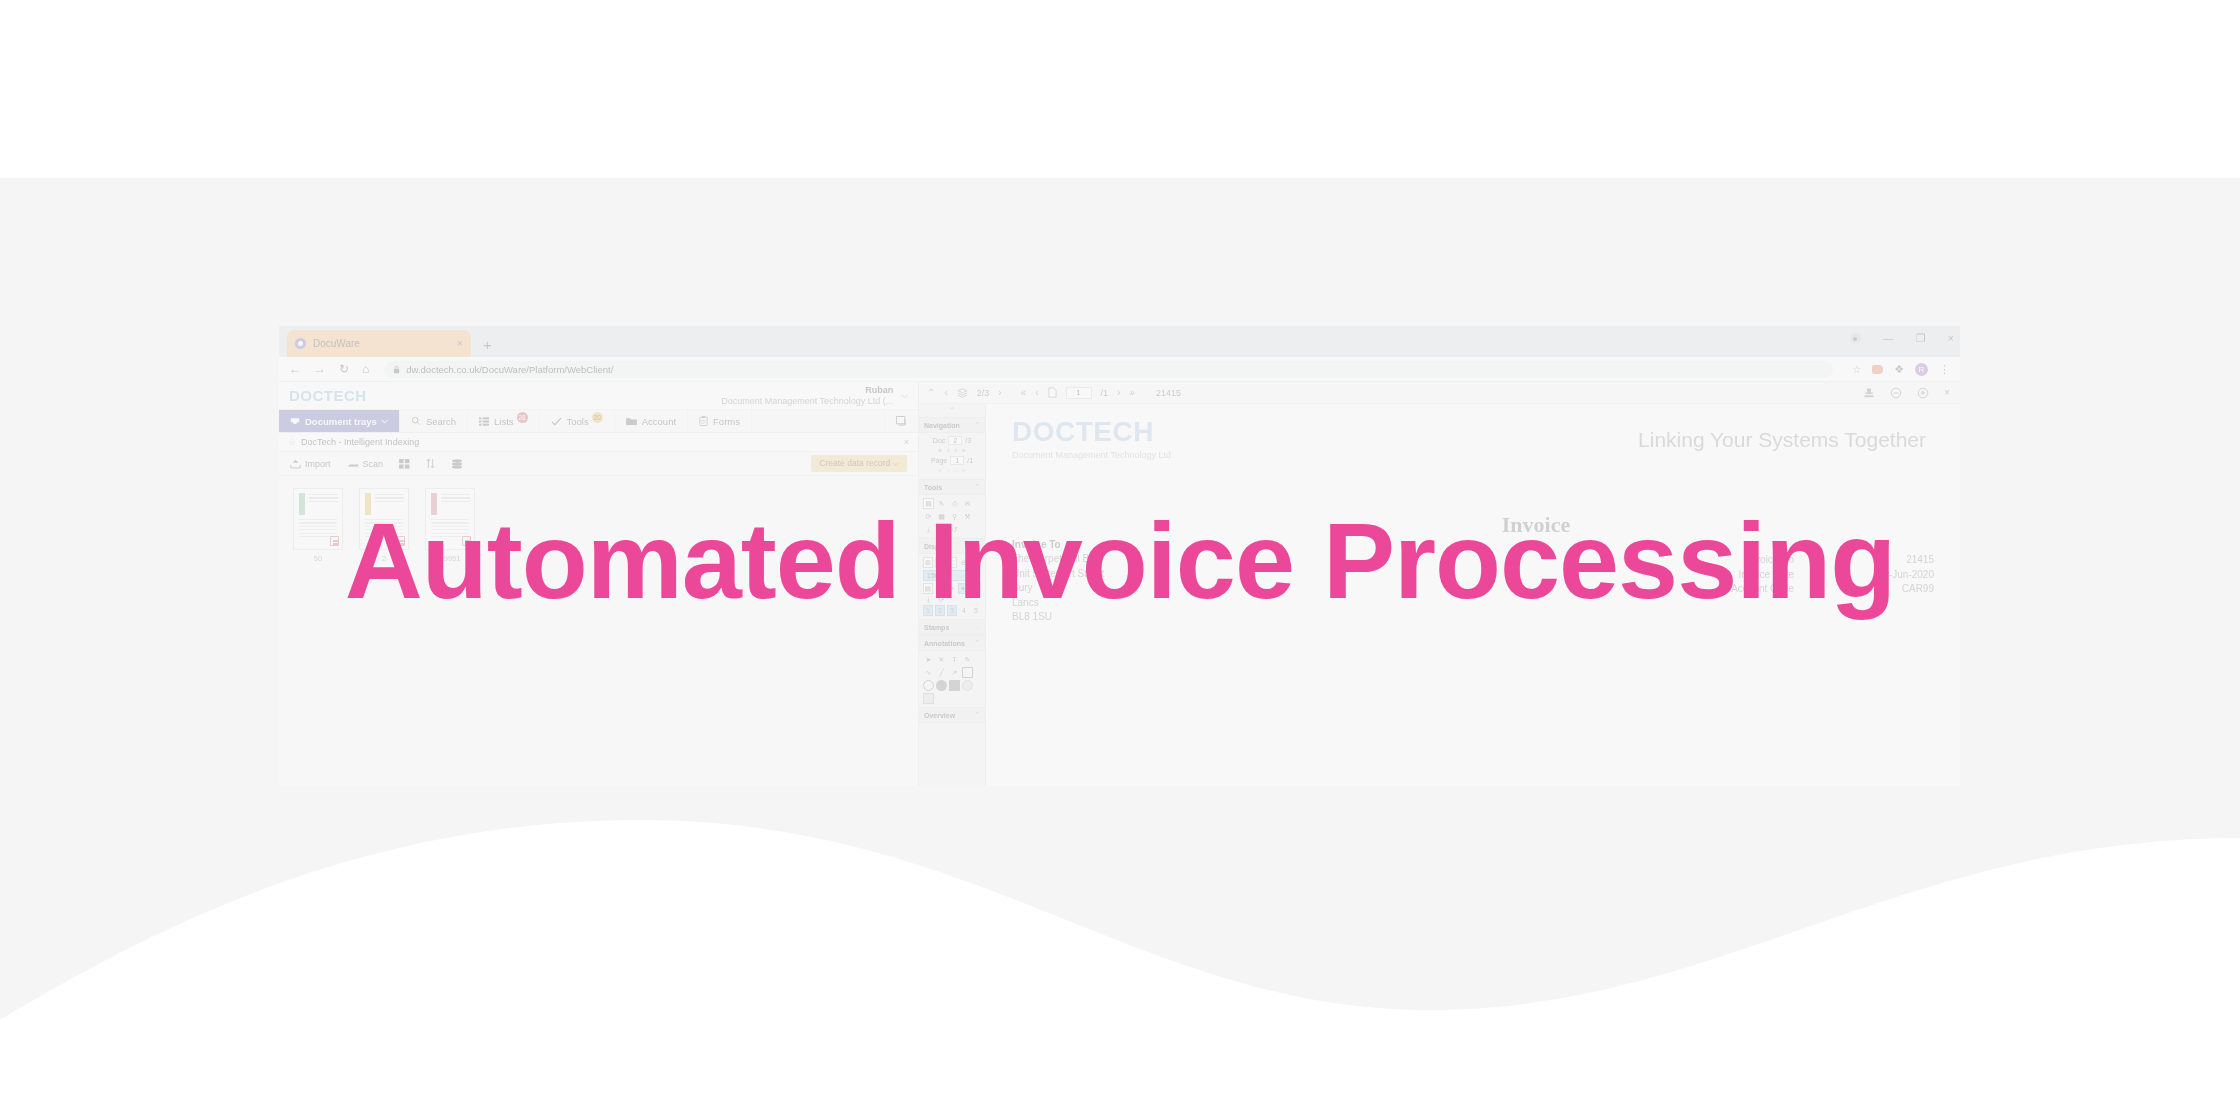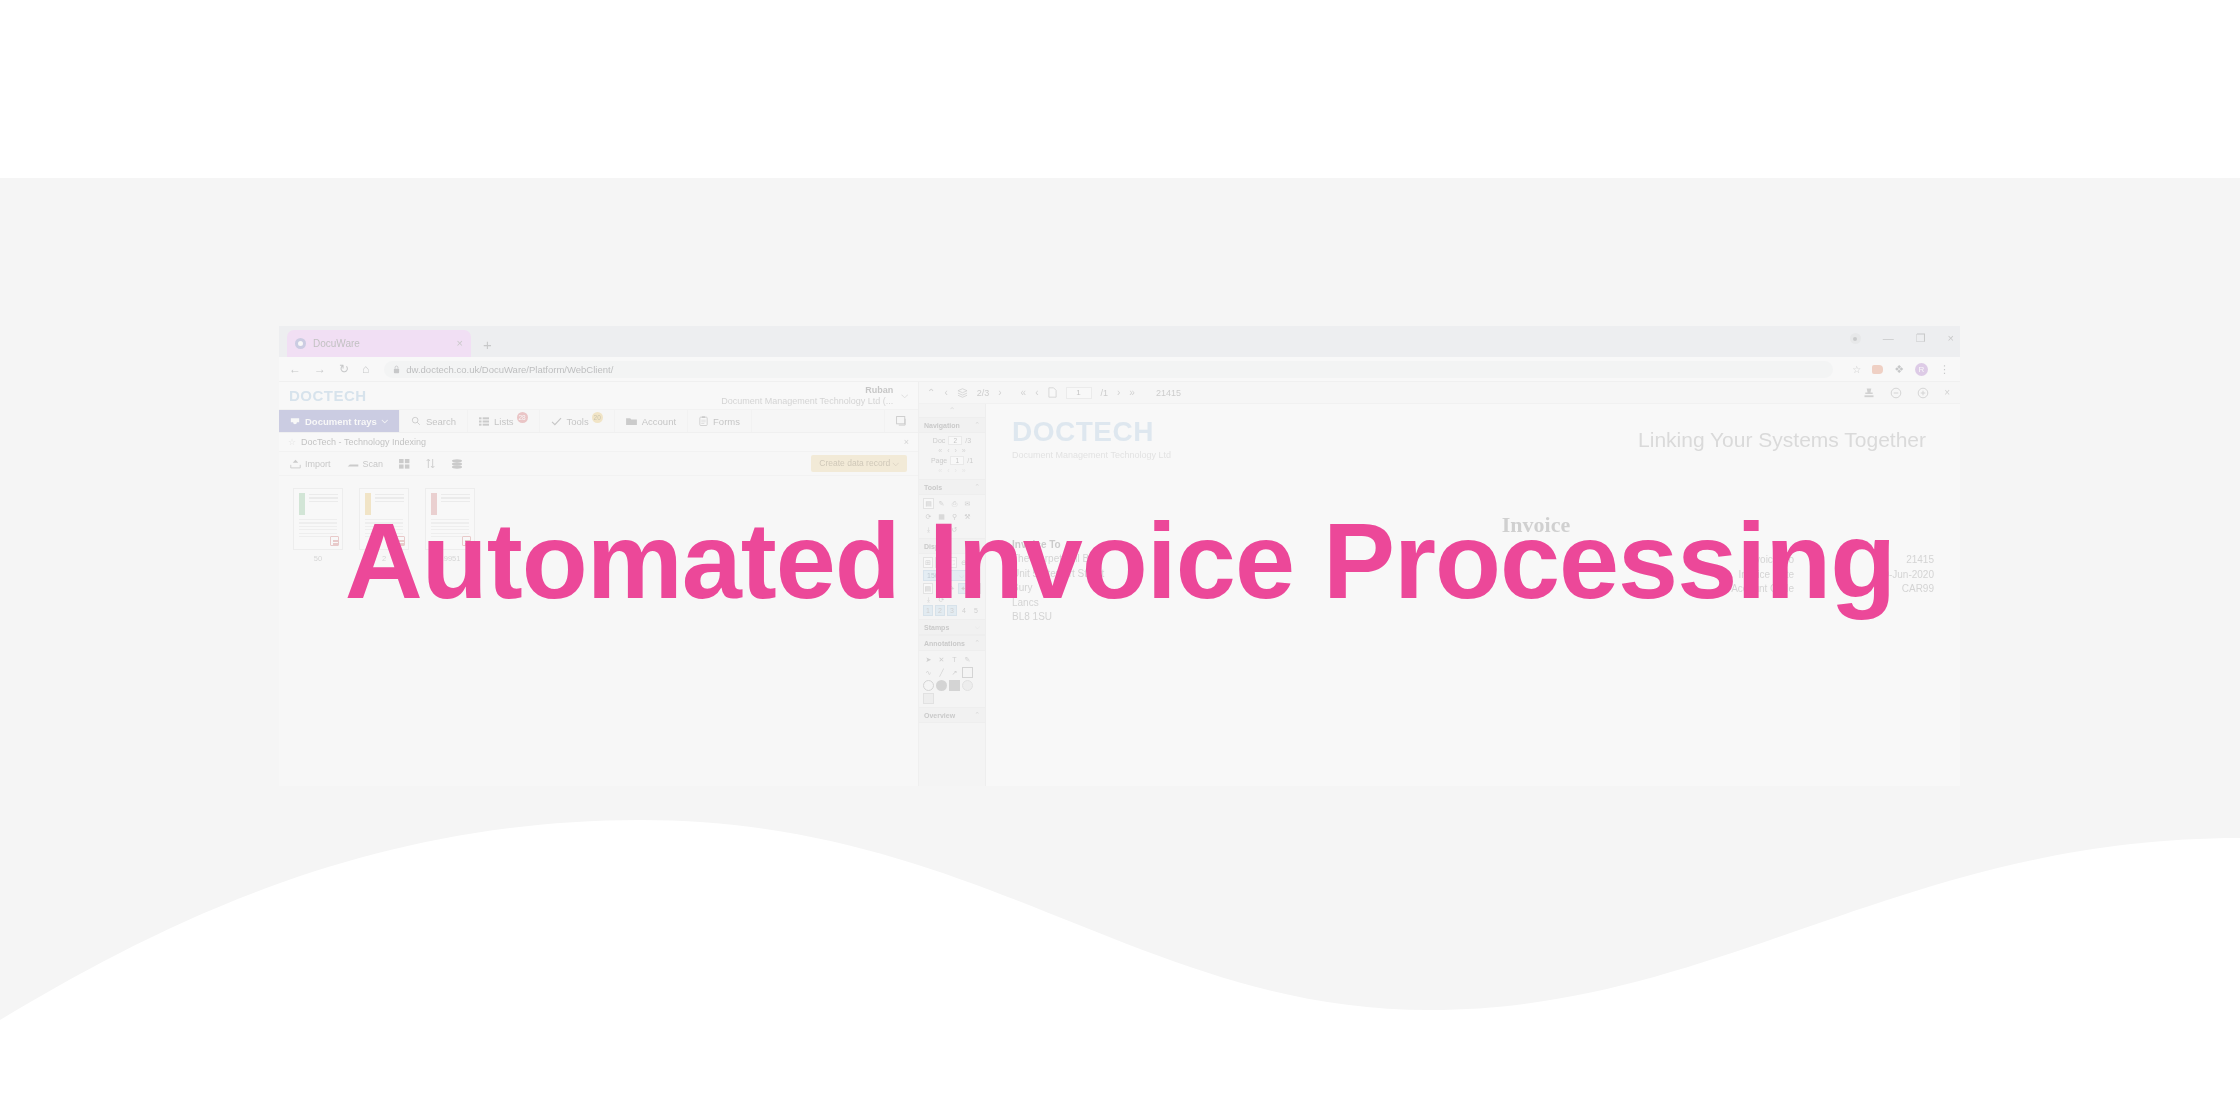--- a/index.html
+++ b/index.html
@@ -31,21 +31,21 @@
   .tabstrip {
     height: 31px;
     background: #dee1e6;
     display: flex;
     align-items: flex-end;
     padding-left: 8px;
     position: relative;
   }
   .tab {
     width: 184px; height: 27px;
-    background: #f0abfc;
+    background: #fdba74;
     border-radius: 7px 7px 0 0;
     display: flex;
     align-items: center;
     padding: 0 8px;
     gap: 7px;
   }
   .tab-favicon {
     width: 11px; height: 11px; border-radius: 50%;
     background: #6b6fc4;
     position: relative; flex: none;
@@ -414,21 +414,21 @@
         <div class="dw-nav-right">
           <svg width="11" height="10" viewBox="0 0 12 11">
             <rect x="0.6" y="0.6" width="9" height="8" stroke="#6d6d6d" stroke-width="1" fill="none"></rect>
             <path d="M10 3v7H3" stroke="#6d6d6d" stroke-width="1" fill="none"></path>
           </svg>
         </div>
       </div>
 
       <div class="dw-tabrow">
         <span class="star">☆</span>
-        <span>DocTech - Technology Indexing</span>
+        <span>DocTech - Intelligent Indexing</span>
         <span class="tab-x">×</span>
       </div>
 
       <div class="dw-toolbar">
         <div class="tb-item">
           <svg class="tb-glyph" width="11" height="10" viewBox="0 0 12 11">
             <path d="M6 0.8 L9 4.2 H3 Z" fill="#6d6d6d"></path>
             <path d="M0.8 6.4v3.4h10.4V6.4" stroke="#6d6d6d" stroke-width="1" fill="none"></path>
           </svg>
           <span>Import</span>

